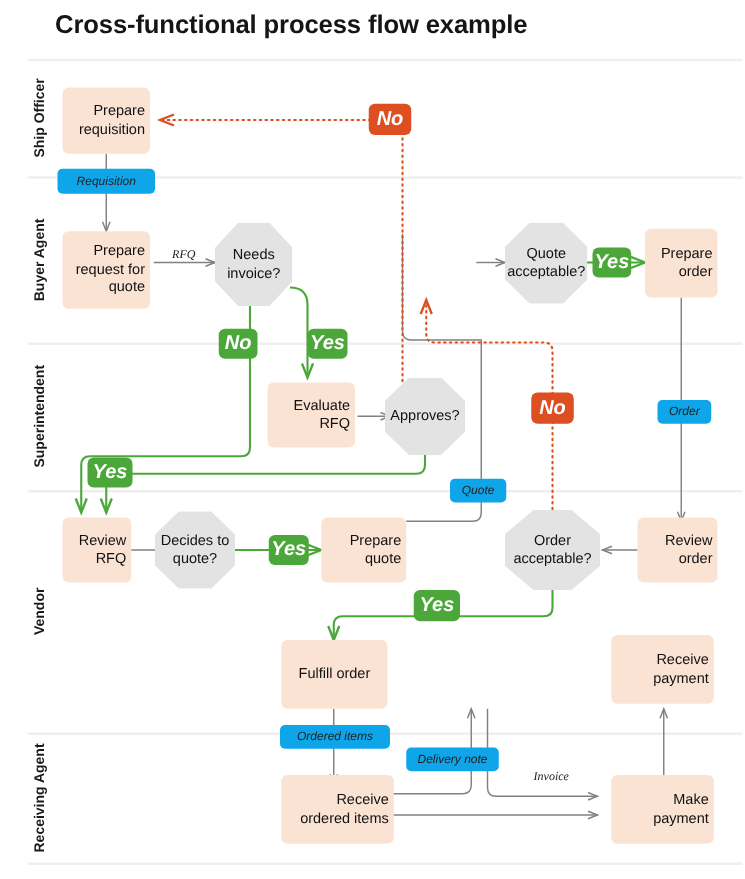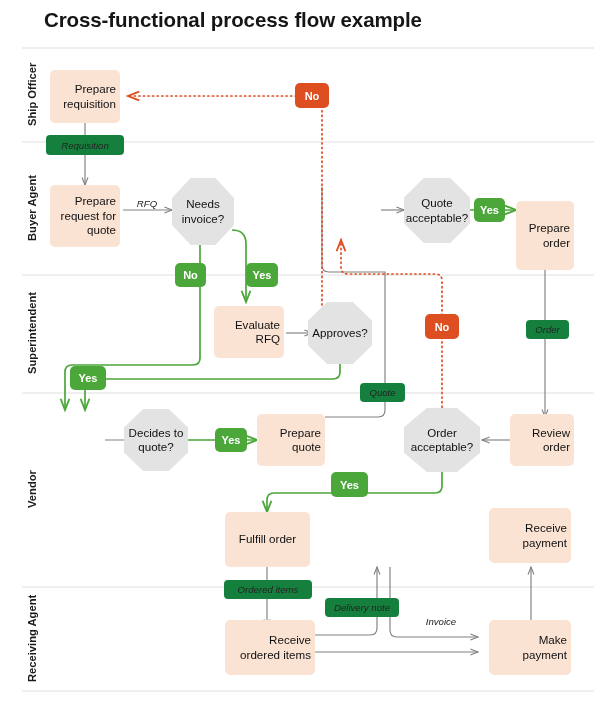--- a/index.html
+++ b/index.html
@@ -19,30 +19,30 @@
         display:flex;align-items:center;justify-content:center;text-align:right;
         font-size:11.6px;line-height:14.5px;color:#111;padding:2px 4px;
         box-sizing:border-box;}
 
   .dec{position:absolute;background:#e3e3e3;
        display:flex;align-items:center;justify-content:center;text-align:center;
        font-size:11.6px;line-height:14.5px;color:#111;box-sizing:border-box;
        clip-path:polygon(30% 0,70% 0,100% 30%,100% 70%,70% 100%,30% 100%,0 70%,0 30%);}
 
   .badge{position:absolute;border-radius:5px;display:flex;align-items:center;
-         justify-content:center;font-size:11px;font-weight:bold;
+         justify-content:center;font-size:16px;font-weight:bold;font-style:italic;
          color:#fff;box-sizing:border-box;}
   .badge.yes{background:#4ca73a;}
   .badge.no{background:#dd4e20;}
 
-  .dlabel{position:absolute;background:#15803d;border-radius:4px;
+  .dlabel{position:absolute;background:#0ea5e9;border-radius:4px;
           display:flex;align-items:center;justify-content:center;
           font-size:9.6px;font-style:italic;color:#222;padding:1px 5px;
           box-sizing:border-box;white-space:nowrap;}
-  .dlabel.plain{background:transparent;}
+  .dlabel.plain{background:transparent;font-family:Liberation Serif, serif;}
 
   svg.wires{position:absolute;left:0;top:0;width:596px;height:703px;
             pointer-events:none;overflow:visible;}
 </style>
 </head>
 <body>
 
 <div id="root">
 
   <div id="title">Cross-functional process flow example</div>
@@ -126,26 +126,27 @@
 
   <div class="node" style="left:50px;top:70px;width:70px;height:53px">Prepare requisition</div>
 
   <div class="node" style="left:50px;top:185px;width:70px;height:62px">Prepare request for quote</div>
 
   <div class="dec" style="left:172px;top:178px;width:62px;height:67px">Needs invoice?</div>
 
 
   <div class="dec" style="left:404px;top:178px;width:66px;height:65px">Quote acceptable?</div>
 
-  <div class="node" style="left:516px;top:201px;width:58px;height:69px">Prepare order</div>
+  <div class="node" style="left:516px;top:183px;width:58px;height:55px">Prepare order</div>
 
   <div class="node" style="left:214px;top:306px;width:70px;height:52px">Evaluate RFQ</div>
 
   <div class="dec" style="left:308px;top:302px;width:64px;height:62px">Approves?</div>
 
+  <div class="node" style="left:50px;top:414px;width:55px;height:52px">Review RFQ</div>
 
   <div class="dec" style="left:124px;top:409px;width:64px;height:62px">Decides to quote?</div>
 
   <div class="node" style="left:257px;top:414px;width:68px;height:52px">Prepare quote</div>
 
   <div class="dec" style="left:404px;top:408px;width:76px;height:64px">Order acceptable?</div>
 
   <div class="node" style="left:225px;top:512px;width:85px;height:55px">Fulfill order</div>
 
   <div class="node" style="left:510px;top:414px;width:64px;height:52px">Review order</div>

